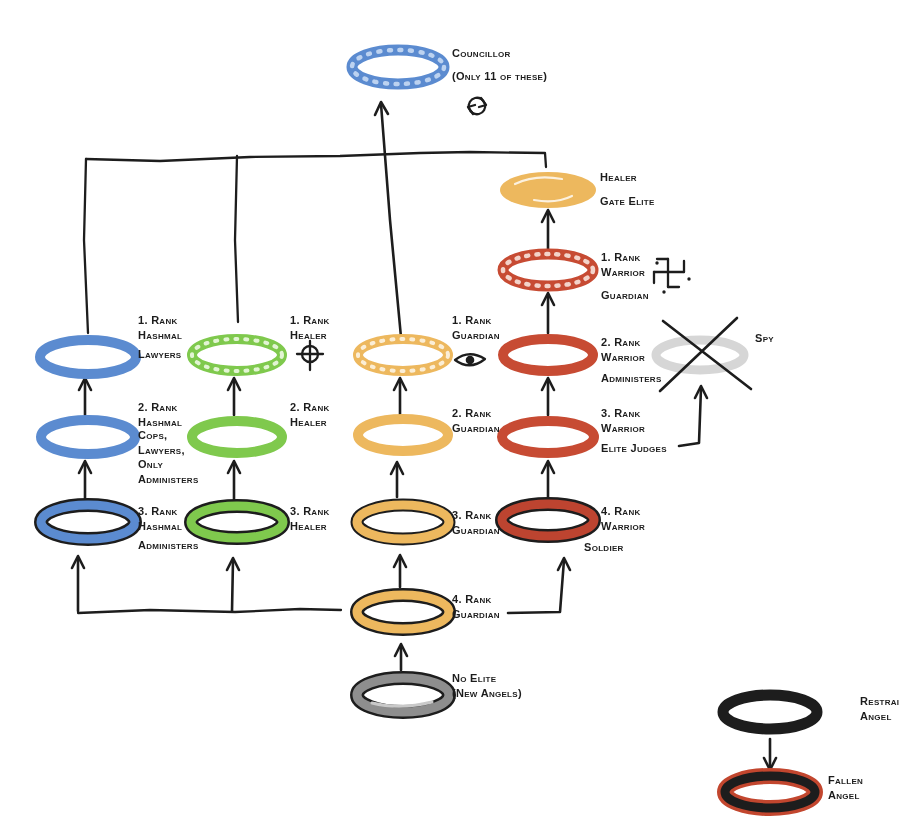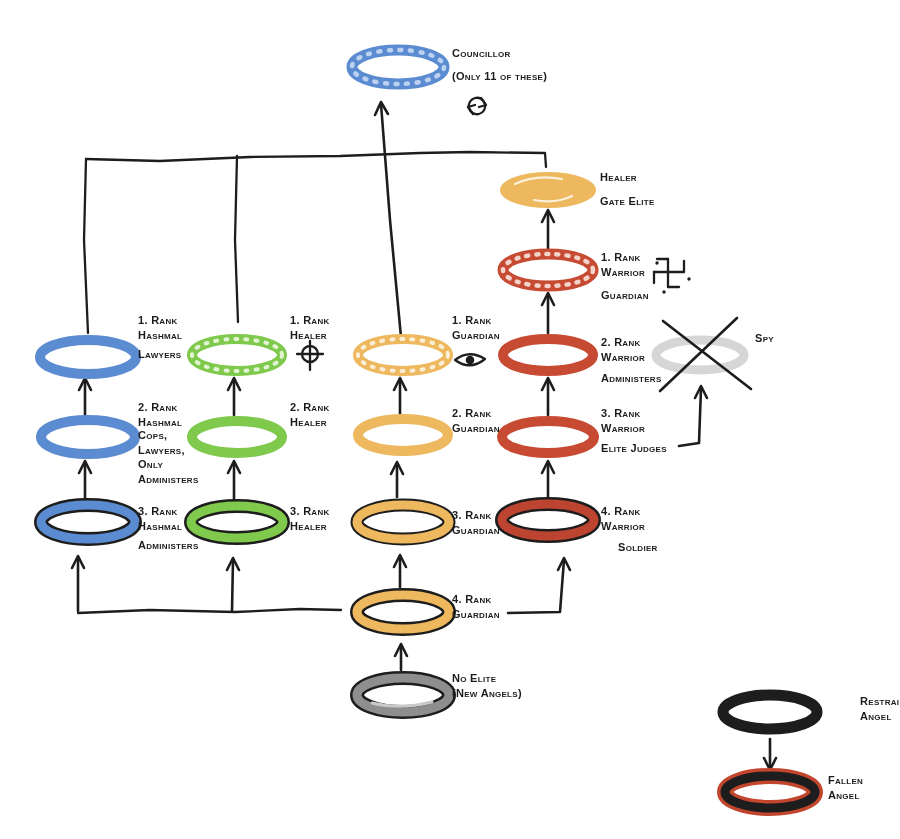--- a/index.html
+++ b/index.html
@@ -264,21 +264,21 @@
 Hashmal</div>
   <div class="label" style="left:138px;top:538px">Administers</div>
 
   <div class="label" style="left:290px;top:504px">3. Rank
 Healer</div>
   <div class="label" style="left:452px;top:508px">3. Rank
 Guardian</div>
 
   <div class="label" style="left:601px;top:504px">4. Rank
 Warrior</div>
-  <div class="label" style="left:618px;top:540px">Soldier</div>
+  <div class="label" style="left:584px;top:540px">Soldier</div>
 
   <div class="label" style="left:452px;top:592px">4. Rank
 Guardian</div>
 
   <div class="label" style="left:452px;top:671px">No Elite
 (New Angels)</div>
 
   <div class="label" style="left:860px;top:694px">Restrained
 Angel</div>
   <div class="label" style="left:828px;top:773px">Fallen

